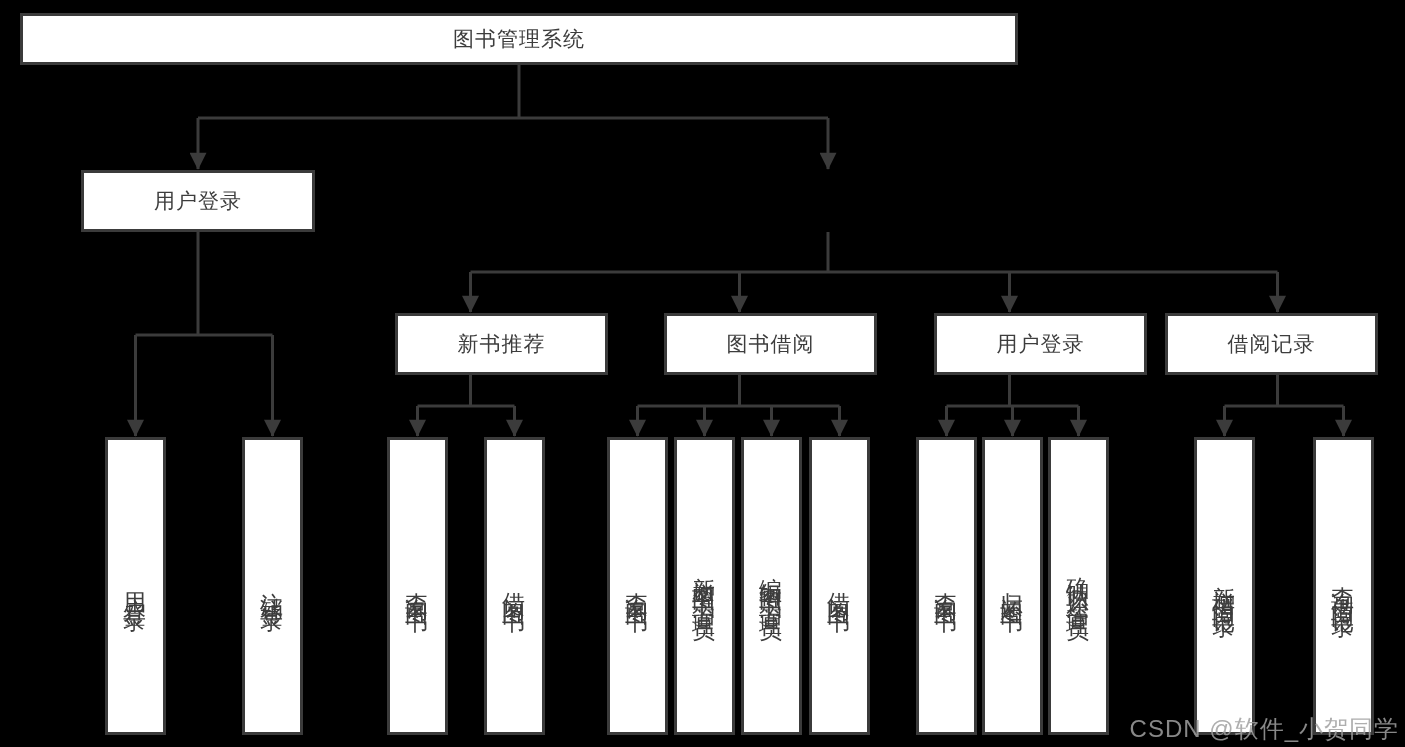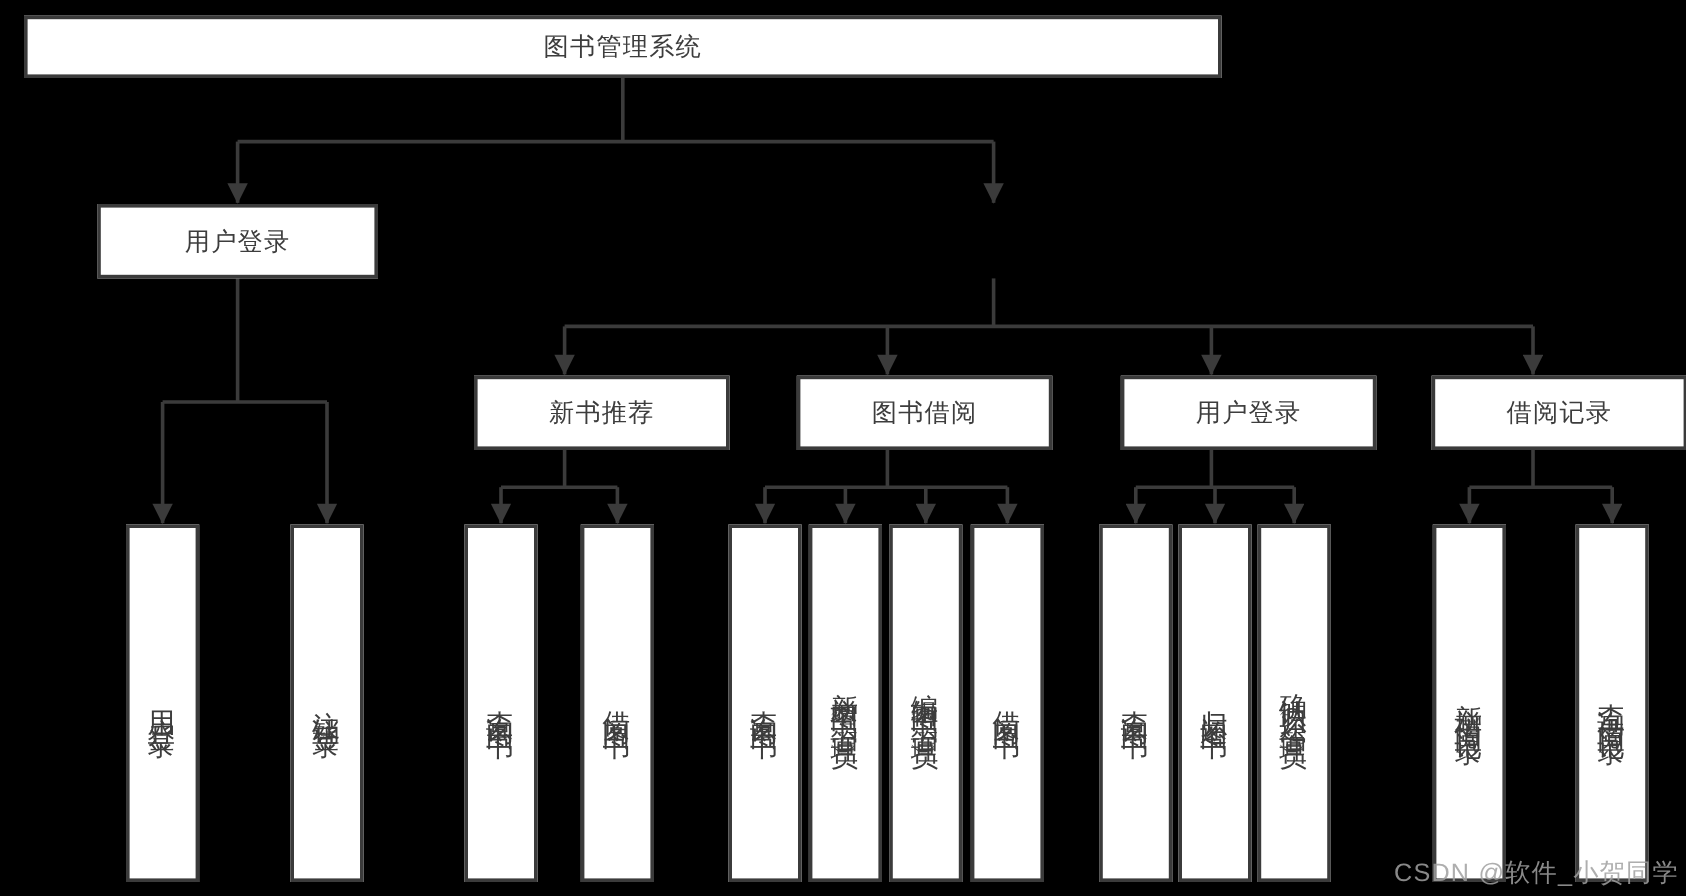--- a/index.html
+++ b/index.html
@@ -47,21 +47,21 @@
     writing-mode: vertical-rl;
     text-orientation: mixed;
     font-size: 23px;
     letter-spacing: 6px;
     color: #3d3d3d;
   }
   .watermark {
     position: absolute;
     right: 6px;
     top: 713px;
-    font-size: 21px;
+    font-size: 24px;
     color: rgba(160, 160, 160, 0.85);
     letter-spacing: 1px;
     z-index: 10;
     white-space: nowrap;
   }
 </style>
 </head>
 <body>
 
 <div class="canvas">
@@ -116,21 +116,21 @@
     </g>
   </svg>
 
   <div class="node root">图书管理系统</div>
 
   <div class="node lvl2" style="left:81px">用户登录</div>
 
   <div class="node lvl3" style="left:364px">新书推荐</div>
   <div class="node lvl3" style="left:633px">图书借阅</div>
   <div class="node lvl3" style="left:903px">用户登录</div>
-  <div class="node lvl3" style="left:1162px">借阅记录</div>
+  <div class="node lvl3" style="left:1134px">借阅记录</div>
 
   <div class="leaf" style="left:105px">用户登录</div>
   <div class="leaf" style="left:242px">注销登录</div>
 
   <div class="leaf" style="left:387px">查询图书</div>
   <div class="leaf" style="left:484px">借阅图书</div>
 
   <div class="leaf" style="left:607px">查询图书</div>
   <div class="leaf" style="left:674px">新增图书（管理员）</div>
   <div class="leaf" style="left:741px">编辑图书（管理员）</div>

